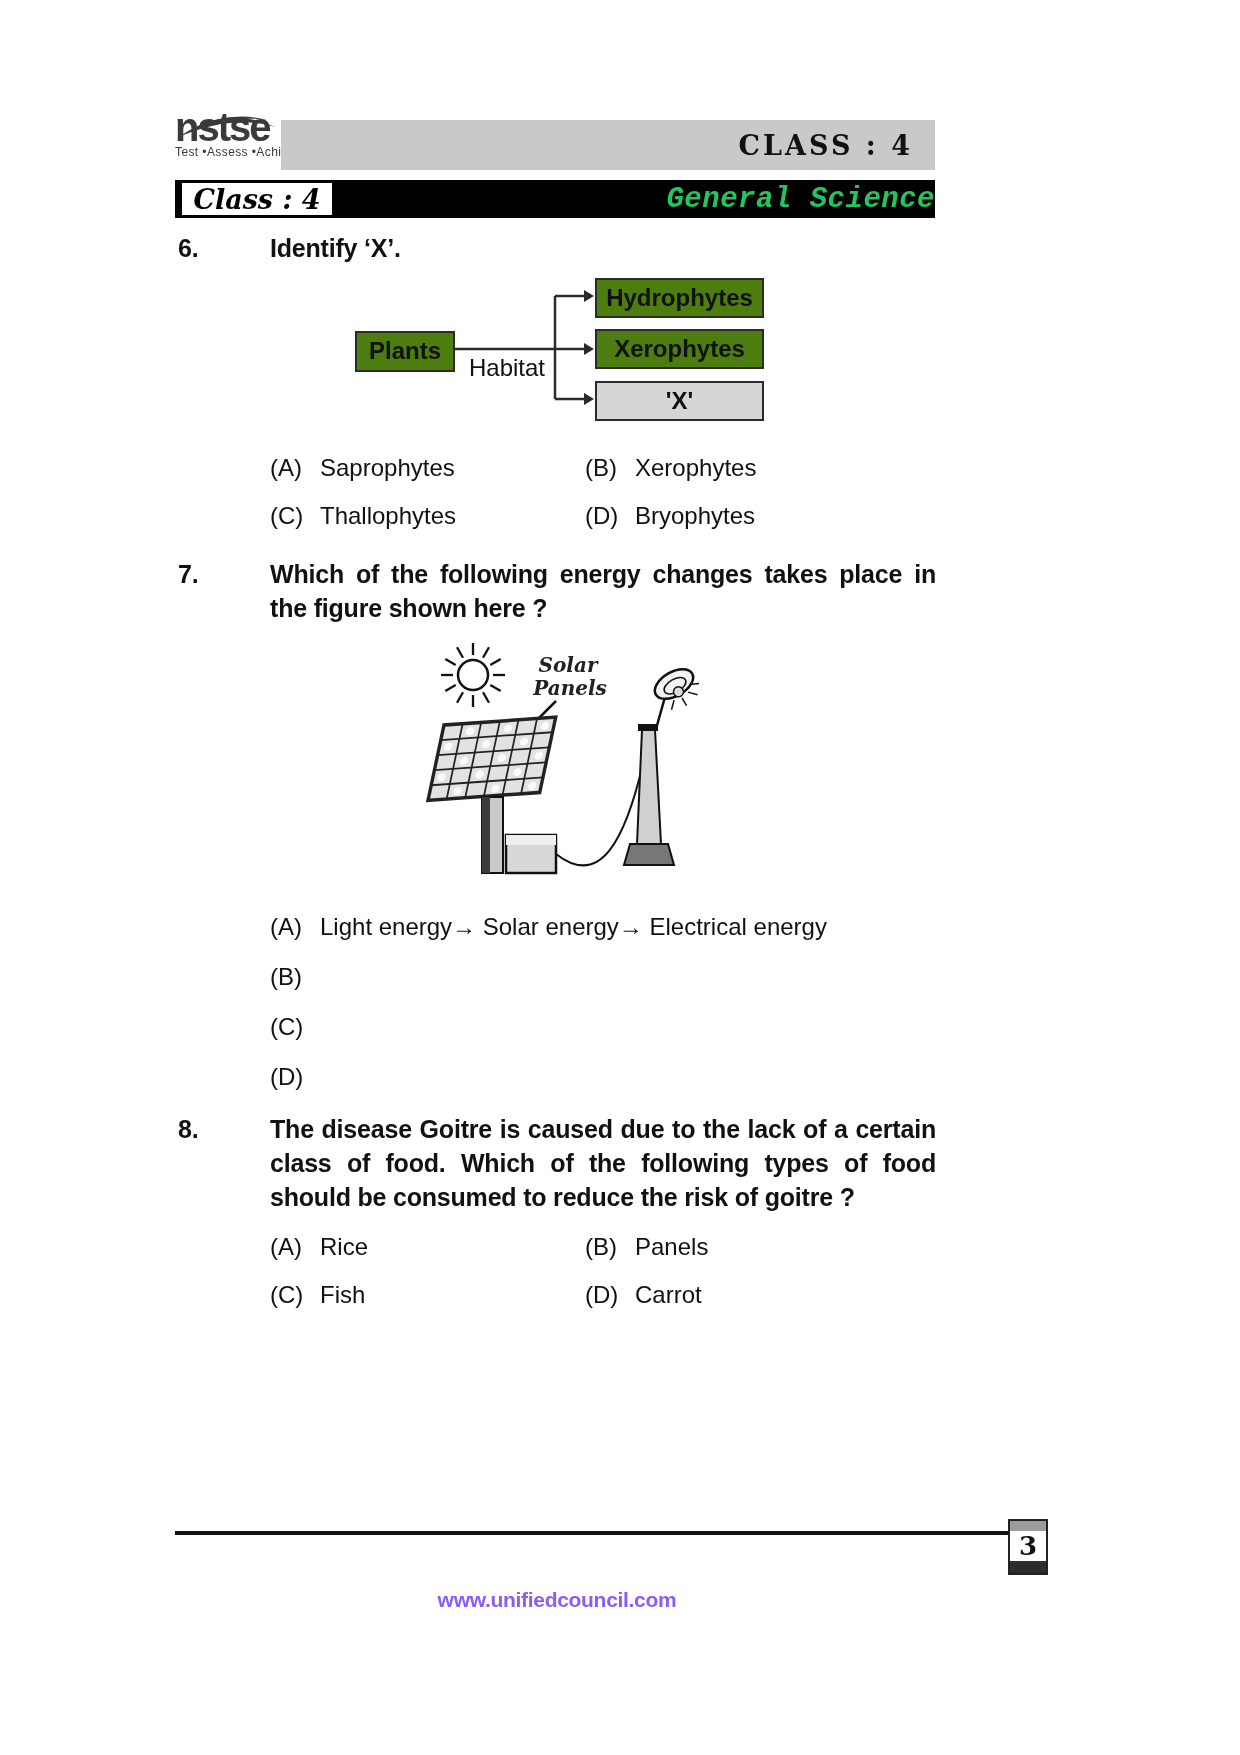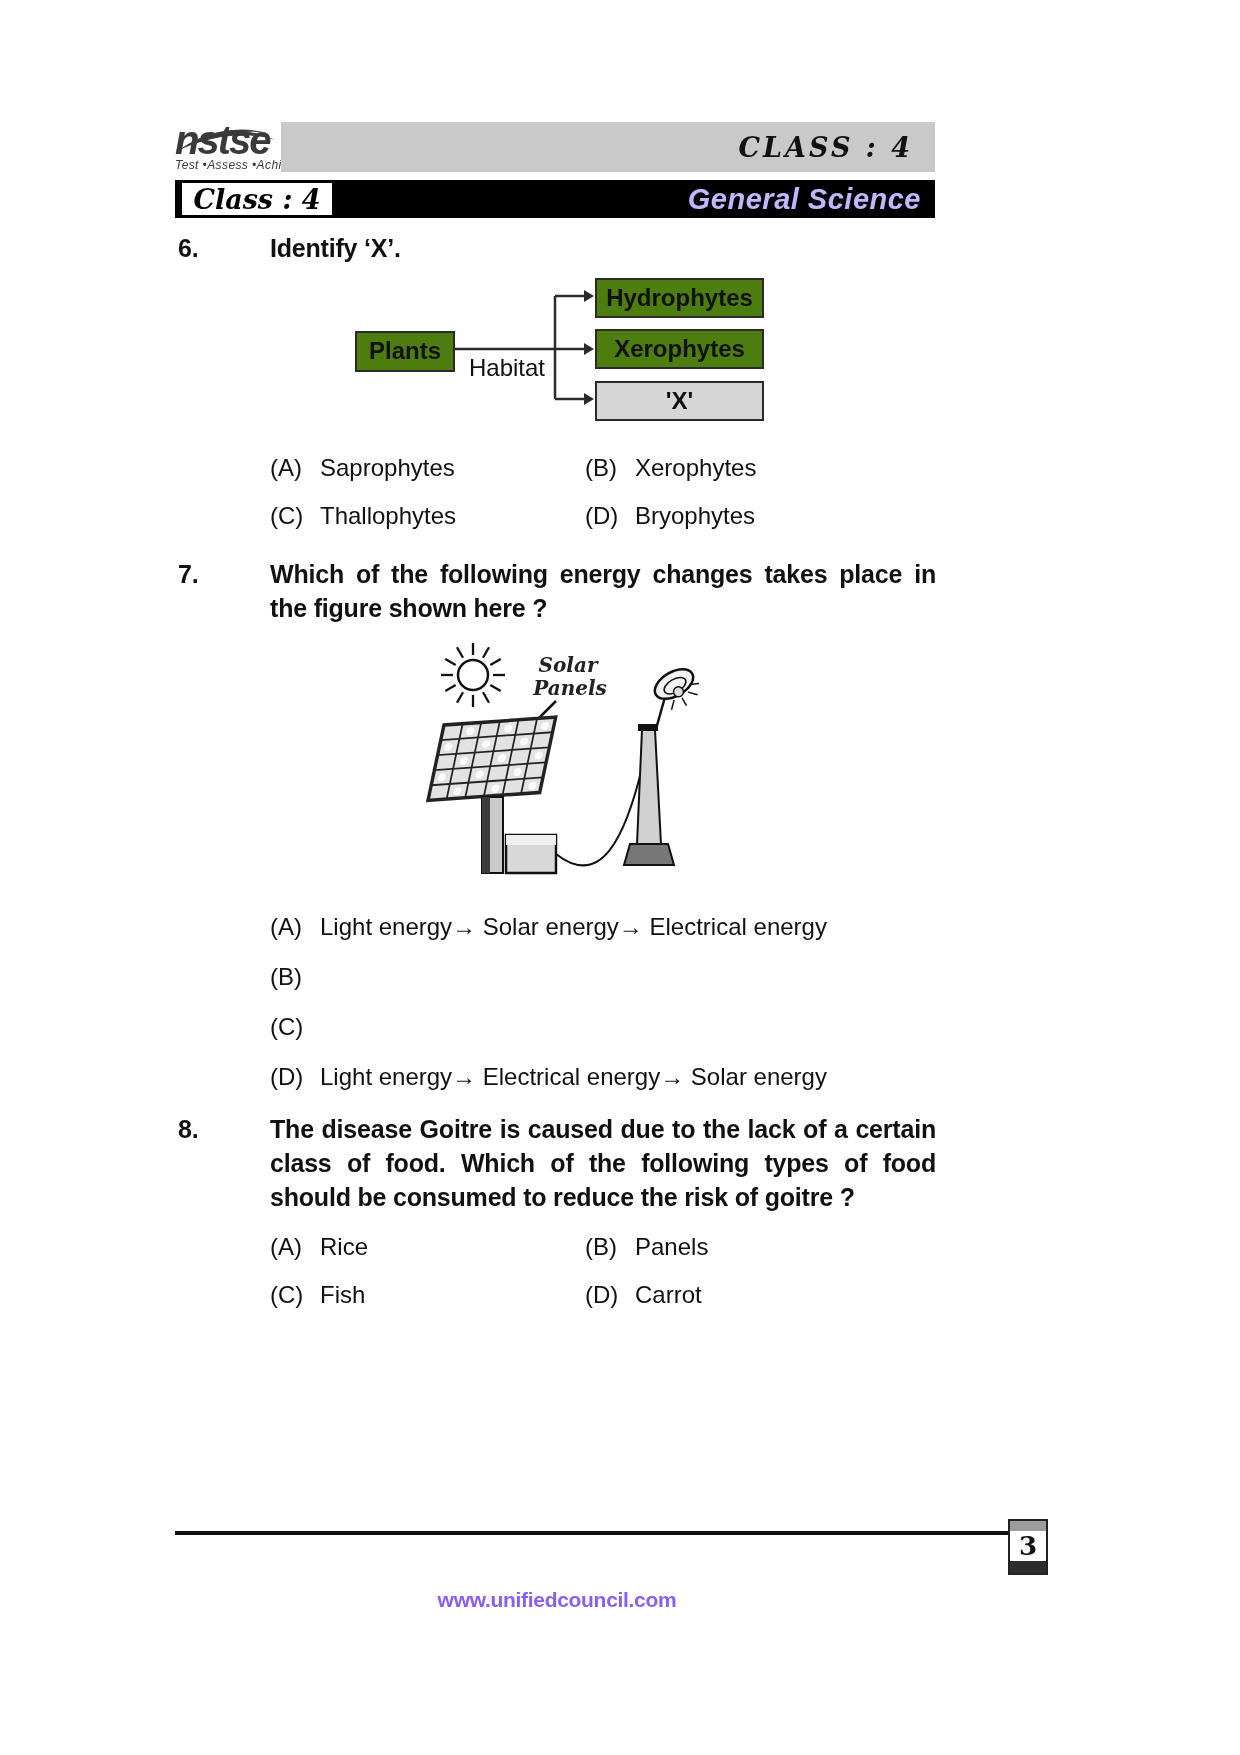--- a/index.html
+++ b/index.html
@@ -1,37 +1,37 @@
 <!DOCTYPE html>
 <html><head>
 <meta charset="utf-8">
 <style>
   html,body{margin:0;padding:0;background:#ffffff;}
   .page{position:relative;width:1240px;height:1755px;background:#fff;
         font-family:"Liberation Sans",sans-serif;color:#111;overflow:hidden;}
 
   
   .header{padding:108px 0 0 175px;width:760px;}
-  .logo-row{display:flex;align-items:flex-end;height:64px;font-style:italic;}
+  .logo-row{display:flex;align-items:flex-start;height:64px;}
   .logo{width:106px;display:flex;flex-direction:column;align-items:flex-start;}
   .logo svg{display:block;margin-left:2px;}
   .logo-text{font-weight:bold;font-size:40px;line-height:30px;letter-spacing:-2px;
              color:#3a3a3c;margin-top:-26px;}
   .logo-tagline{font-size:12px;letter-spacing:.4px;color:#3a3a3c;margin-top:3px;white-space:nowrap;}
   .gray-bar{flex:1;height:50px;margin-top:12px;background:#c9c9c9;display:flex;
             align-items:center;justify-content:flex-end;}
   .gray-bar span{font-family:"DejaVu Serif",serif;font-weight:bold;font-size:27px;
                  letter-spacing:3px;color:#111;padding-right:22px;}
   .black-bar{margin-top:8px;height:38px;background:#000;display:flex;align-items:center;}
   .class-box{margin-left:7px;width:150px;height:32px;background:#fff;display:flex;
              align-items:center;justify-content:center;
              font-family:"DejaVu Serif",serif;font-weight:bold;font-style:italic;
              font-size:27px;color:#000;}
-  .subject{margin-left:auto;padding-right:14px;color:#c4b5fd;
-           font-family:Liberation Sans, sans-serif;font-weight:bold;font-style:italic;
+  .subject{margin-left:auto;padding-right:0;color:#22c55e;
+           font-family:Liberation Mono, monospace;font-weight:bold;font-style:italic;
            font-size:29px;letter-spacing:.5px;}
 
   
   .content{margin-left:178px;width:758px;padding-top:14px;}
   .q-row{display:flex;font-weight:bold;font-size:25px;line-height:1.35;letter-spacing:-.2px;}
   .q-num{width:92px;flex:0 0 92px;}
   .q-text{flex:1;text-align:justify;}
   .q-text.short{text-align:left;}
 
   
@@ -243,21 +243,20 @@
         <span>Light energy→ Solar energy→ Electrical energy</span>
       </div>
       <div class="opt">
         <span class="lbl">(B)</span>
       </div>
       <div class="opt">
         <span class="lbl">(C)</span>
       </div>
       <div class="opt">
         <span class="lbl">(D)</span>
-        <span>Light energy→ Electrical energy→ Solar energy</span>
       </div>
     </div>
 
     
     <div class="q-row" style="margin-top:6px;">
       <div class="q-num">8.</div>
       <div class="q-text">The disease Goitre is caused due to the lack of a certain class of food. Which of the following types of food should be consumed to reduce the risk of goitre ?</div>
     </div>
 
     <div class="opt-grid" style="margin-top:18px;">

